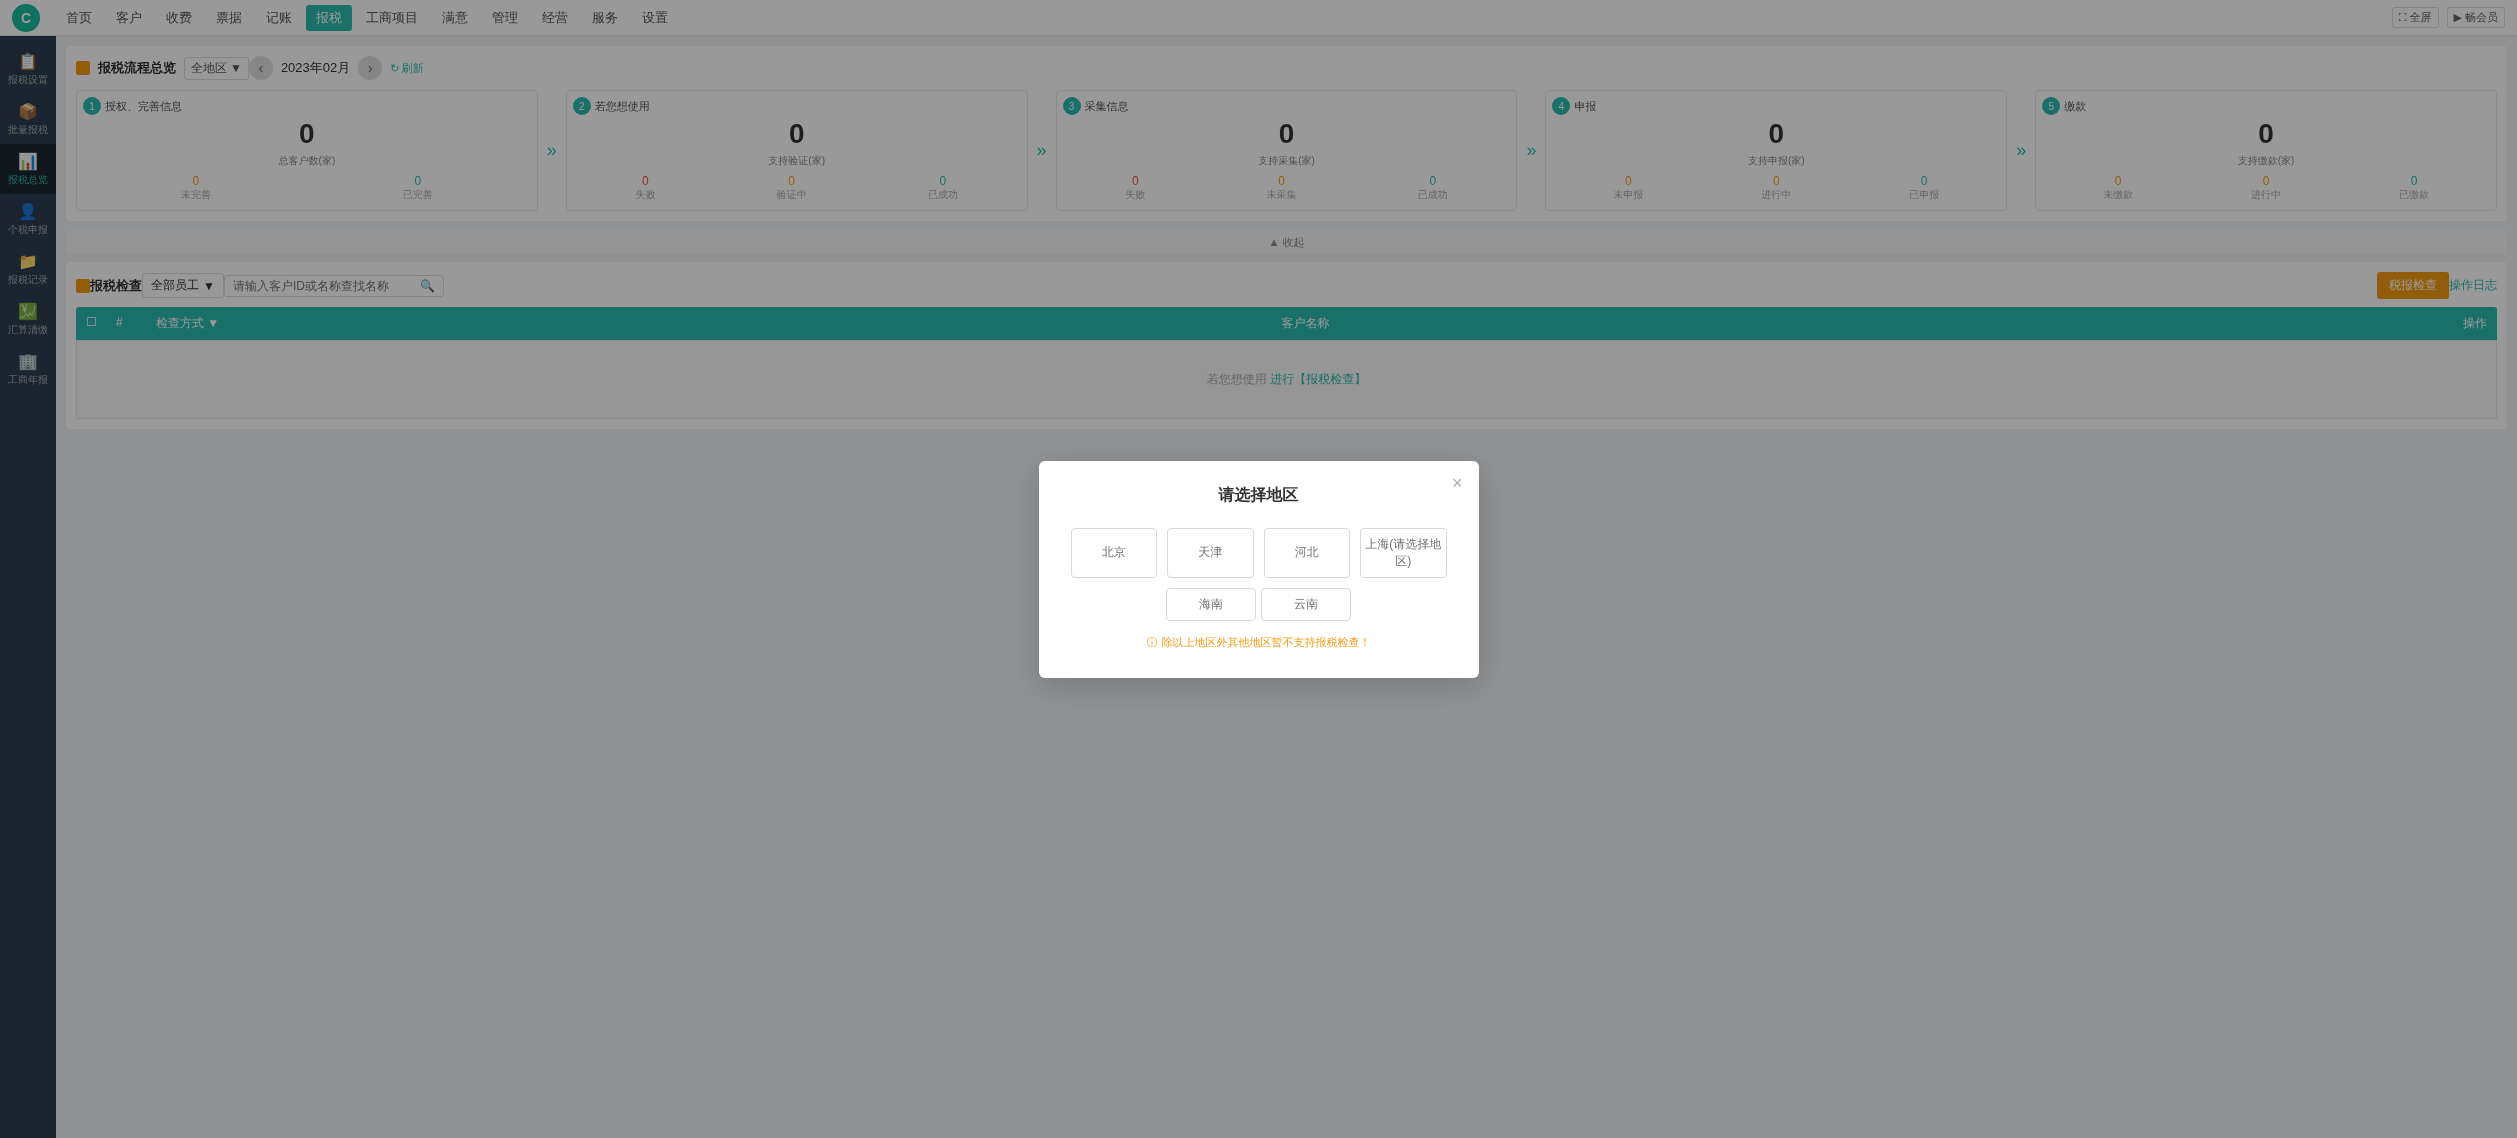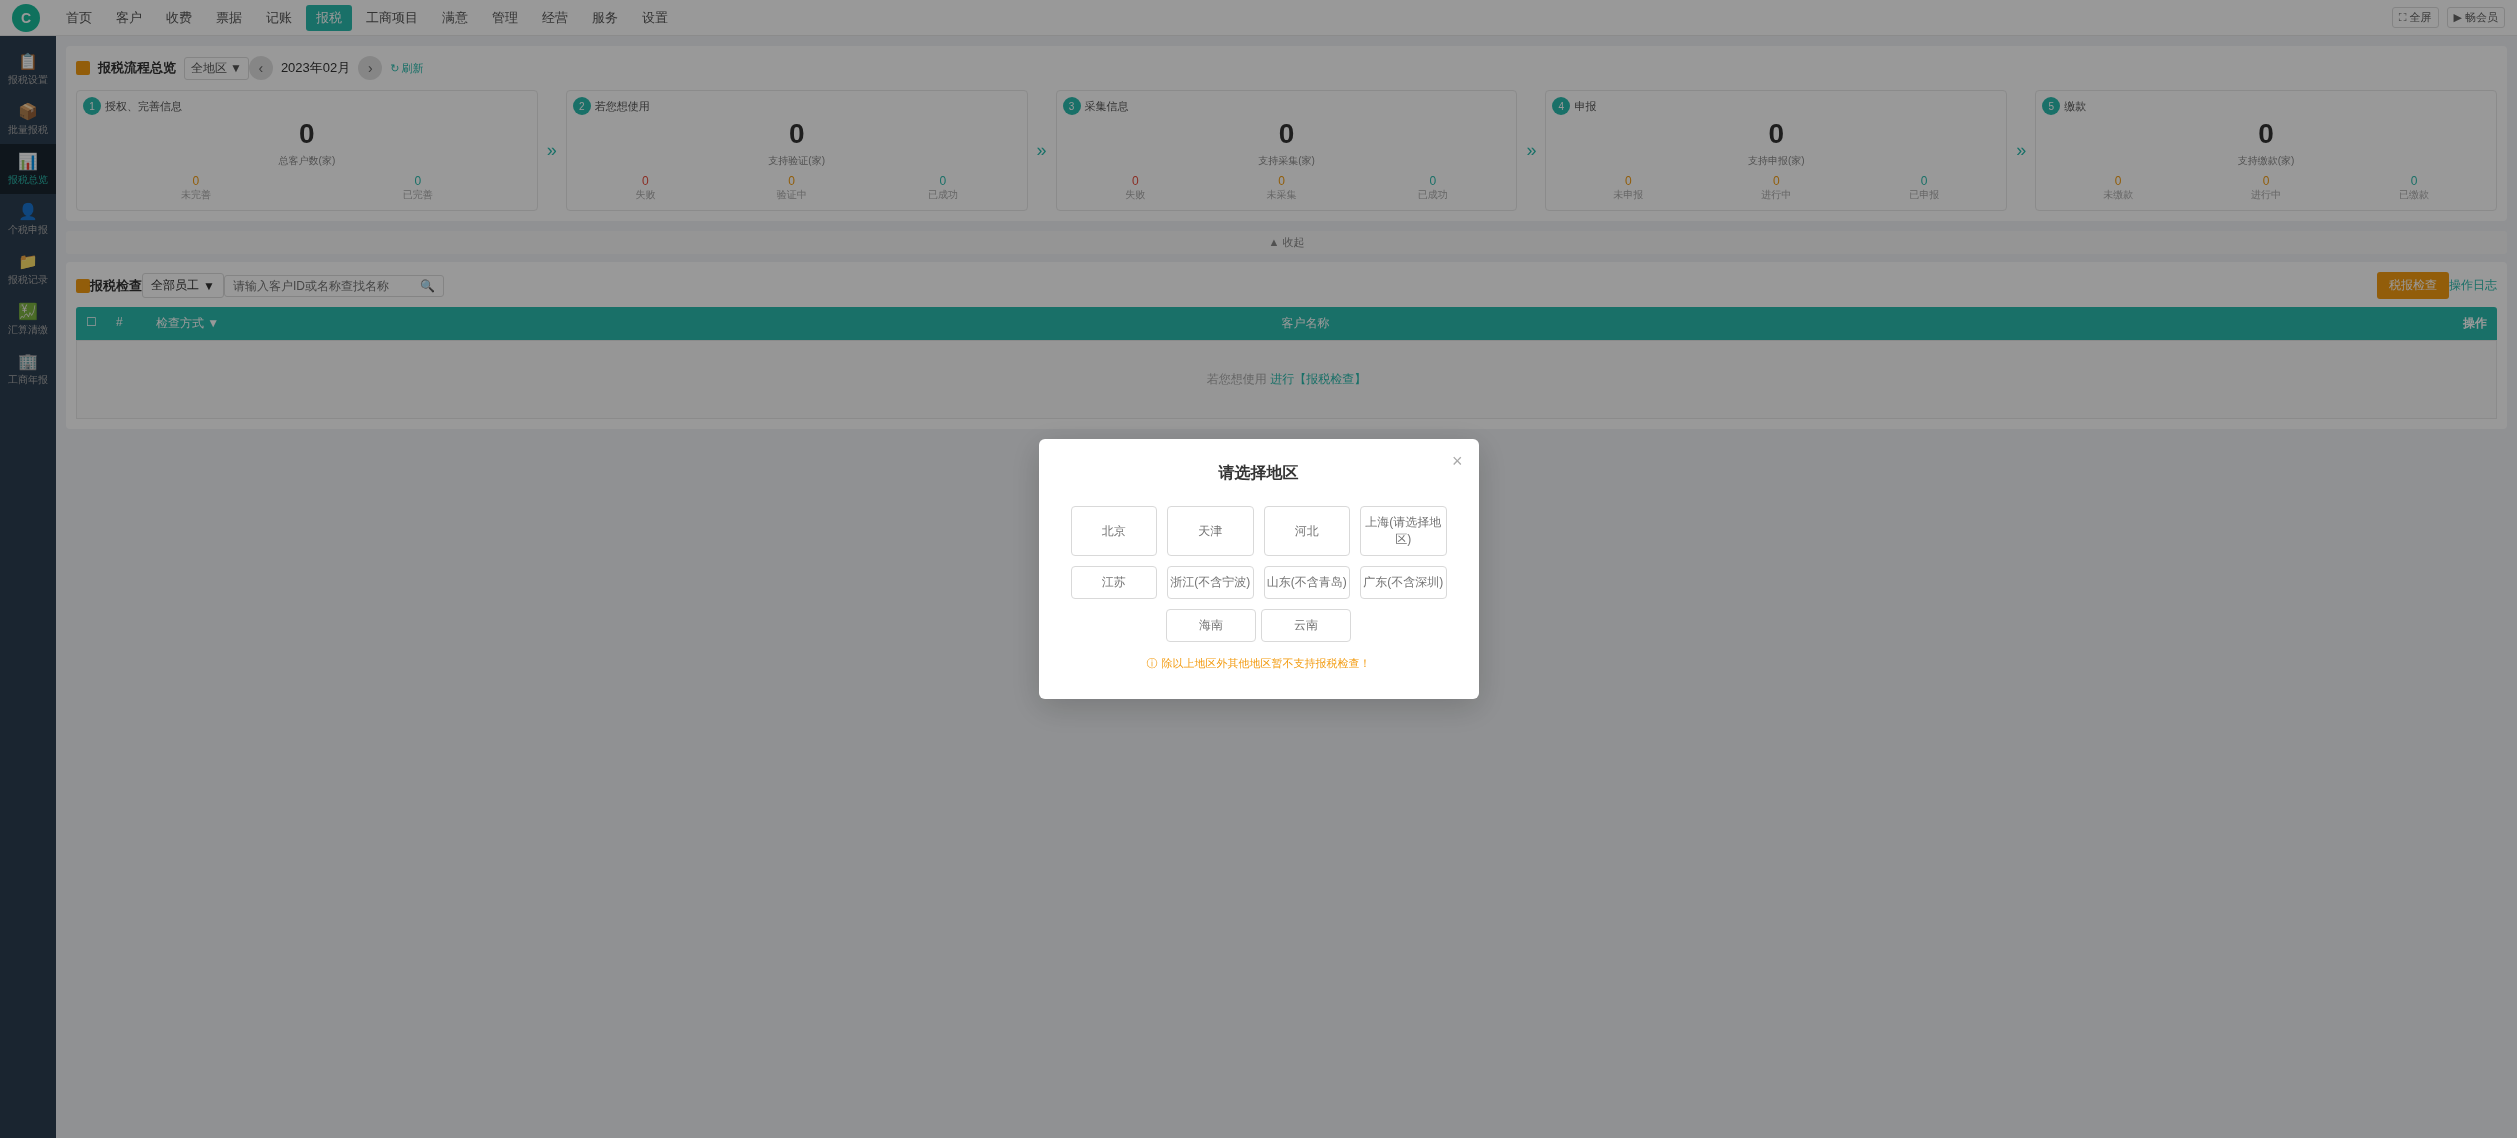--- a/index.html
+++ b/index.html
@@ -206,21 +206,21 @@
 
     
     .table-header {
       display: flex; background: #2bbbad; color: #fff;
       padding: 8px 10px; border-radius: 3px 3px 0 0;
       font-size: 12px;
     }
     .table-header .col { flex: 1; }
     .table-header .col-check { width: 30px; flex: none; }
     .table-header .col-num { width: 40px; flex: none; }
-    .table-header .col-op { width: 80px; flex: none; text-align: right; font-weight: bold; }
+    .table-header .col-op { width: 80px; flex: none; text-align: right; }
 
     .table-empty {
       padding: 30px; text-align: center; color: #aaa; font-size: 12px;
       background: #fafafa; border: 1px solid #e8e8e8;
     }
     .table-empty-link { color: #2bbbad; cursor: pointer; }
 
     
     .overlay {
       position: fixed; inset: 0;
@@ -510,26 +510,20 @@
     <button class="modal-close" id="modal-close">×</button>
     <div class="modal-title">请选择地区</div>
 
     <div class="modal-region-grid" id="modal-row1">
         <button class="region-btn">北京</button>
         <button class="region-btn">天津</button>
         <button class="region-btn">河北</button>
         <button class="region-btn">上海(请选择地区)</button>
       </div>
 
-    <div class="modal-region-grid" id="modal-row2">
-        <button class="region-btn">江苏</button>
-        <button class="region-btn">浙江(不含宁波)</button>
-        <button class="region-btn">山东(不含青岛)</button>
-        <button class="region-btn">广东(不含深圳)</button>
-      </div>
 
     <div class="modal-row3" id="modal-row3">
         <button class="region-btn" style="min-width: 90px;">海南</button>
         <button class="region-btn" style="min-width: 90px;">云南</button>
       </div>
 
     <div class="modal-warning">
       <span>ⓘ</span>
       <span>除以上地区外其他地区暂不支持报税检查！</span>
     </div>

